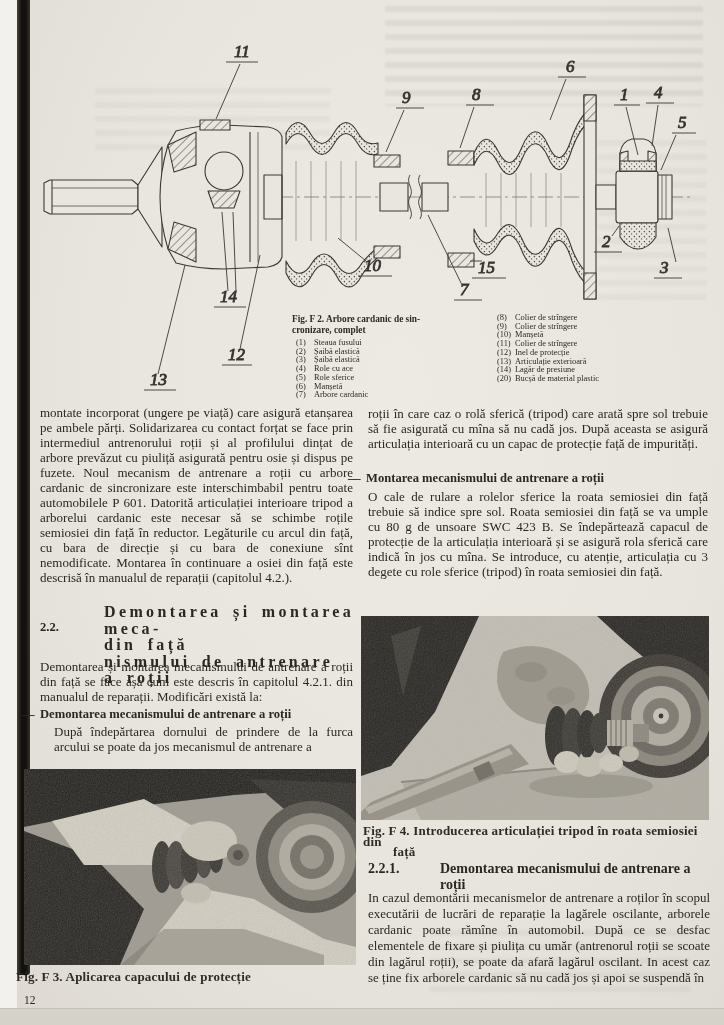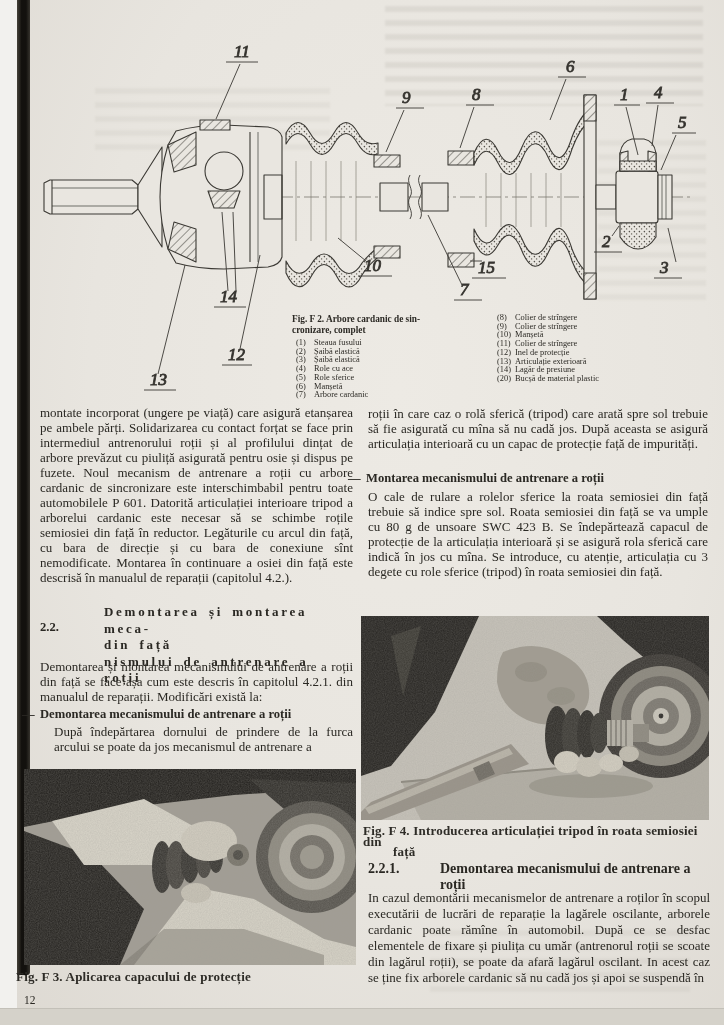--- a/index.html
+++ b/index.html
@@ -21,21 +21,21 @@
   .bottom-edge{position:absolute;left:0;top:1008px;width:724px;height:17px;
     background:#d5d2ca;border-top:1px solid #c3c0b8;}
   
   .bleed{position:absolute;opacity:.16;filter:blur(1.1px);
     background:repeating-linear-gradient(180deg, rgba(96,90,78,.55) 0 6px, rgba(0,0,0,0) 6px 14px);}
   .bleed2{opacity:.10;}
   
   .para{position:absolute;font-size:13px;line-height:15px;text-align:justify;}
   .h-row{position:absolute;display:flex;font-weight:bold;}
   .h-num{flex:none;}
-  .h22-title div{font-size:13px;line-height:16.5px;letter-spacing:.21em;word-spacing:.25em;}
+  .h22-title div{font-size:16px;line-height:16.5px;letter-spacing:.21em;word-spacing:.25em;}
   .bullet-row{position:absolute;display:flex;font-weight:bold;font-size:12.6px;line-height:15px;}
   .bullet-dash{flex:none;width:18px;}
   .caption{position:absolute;font-weight:bold;font-size:13px;line-height:10.5px;letter-spacing:.2px;color:#2e2c27;}
   .pageno{position:absolute;font-size:11.5px;color:#2a2823;}
   
   .fig2{position:absolute;left:292px;top:314px;width:420px;font-size:8.4px;line-height:8.7px;color:#2c2a25;}
   .fig2-title{font-weight:bold;font-size:9.3px;line-height:10.5px;margin-bottom:4px;}
   .fig2-cols{position:relative;}
   .fig2-col1{position:absolute;left:4px;top:0;width:190px;}
   .fig2-col2{position:absolute;left:205px;top:-25px;width:212px;}

